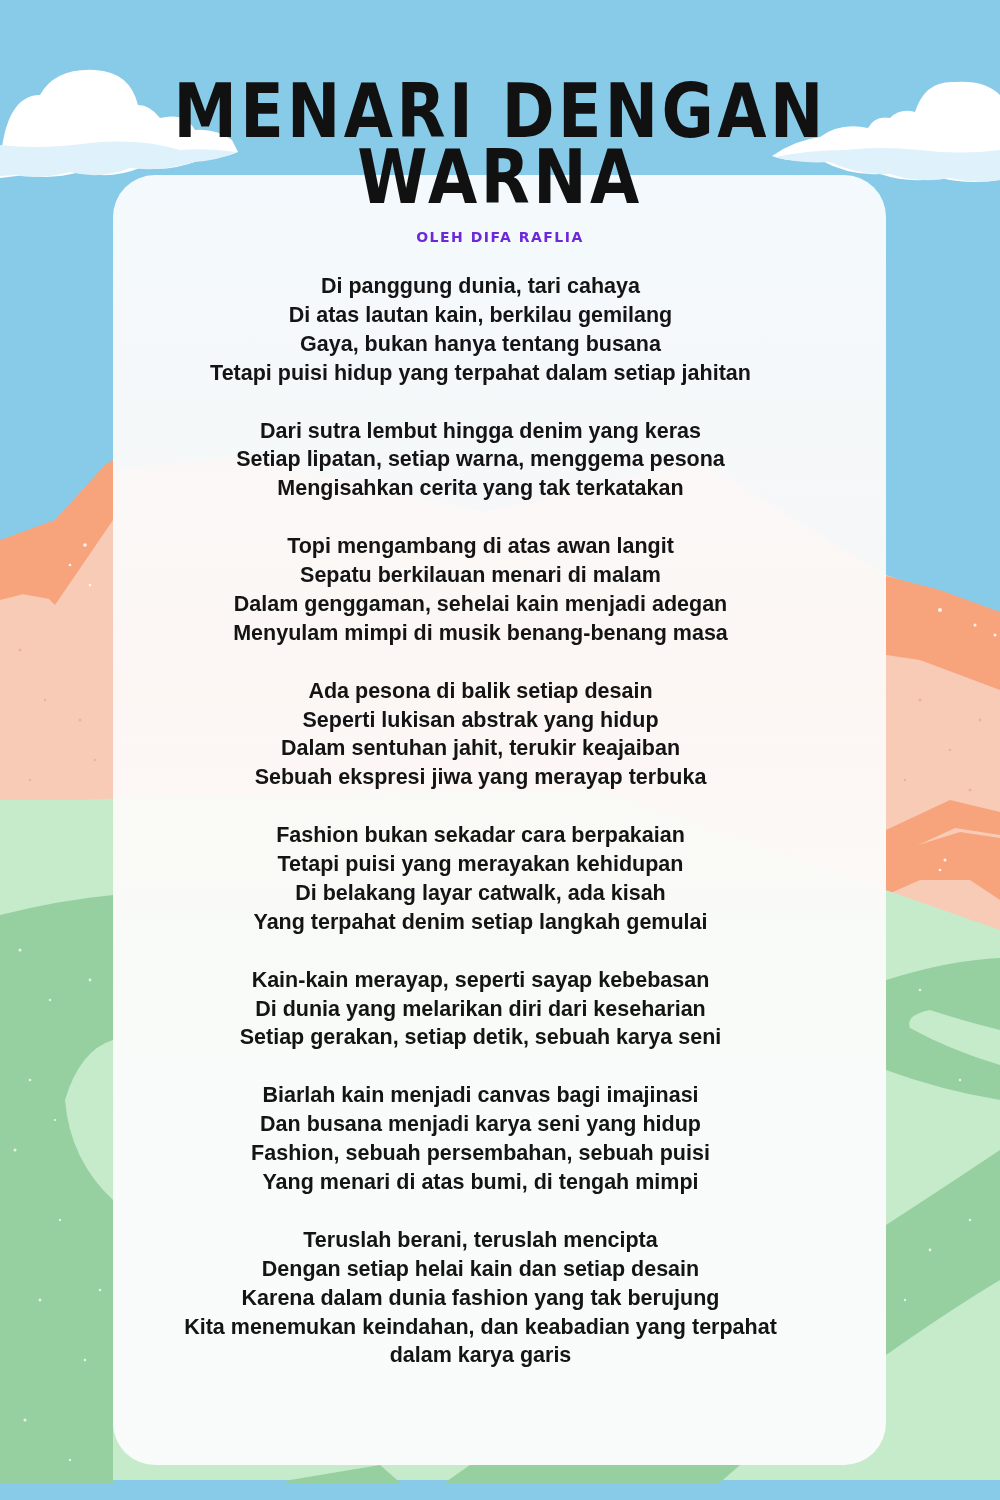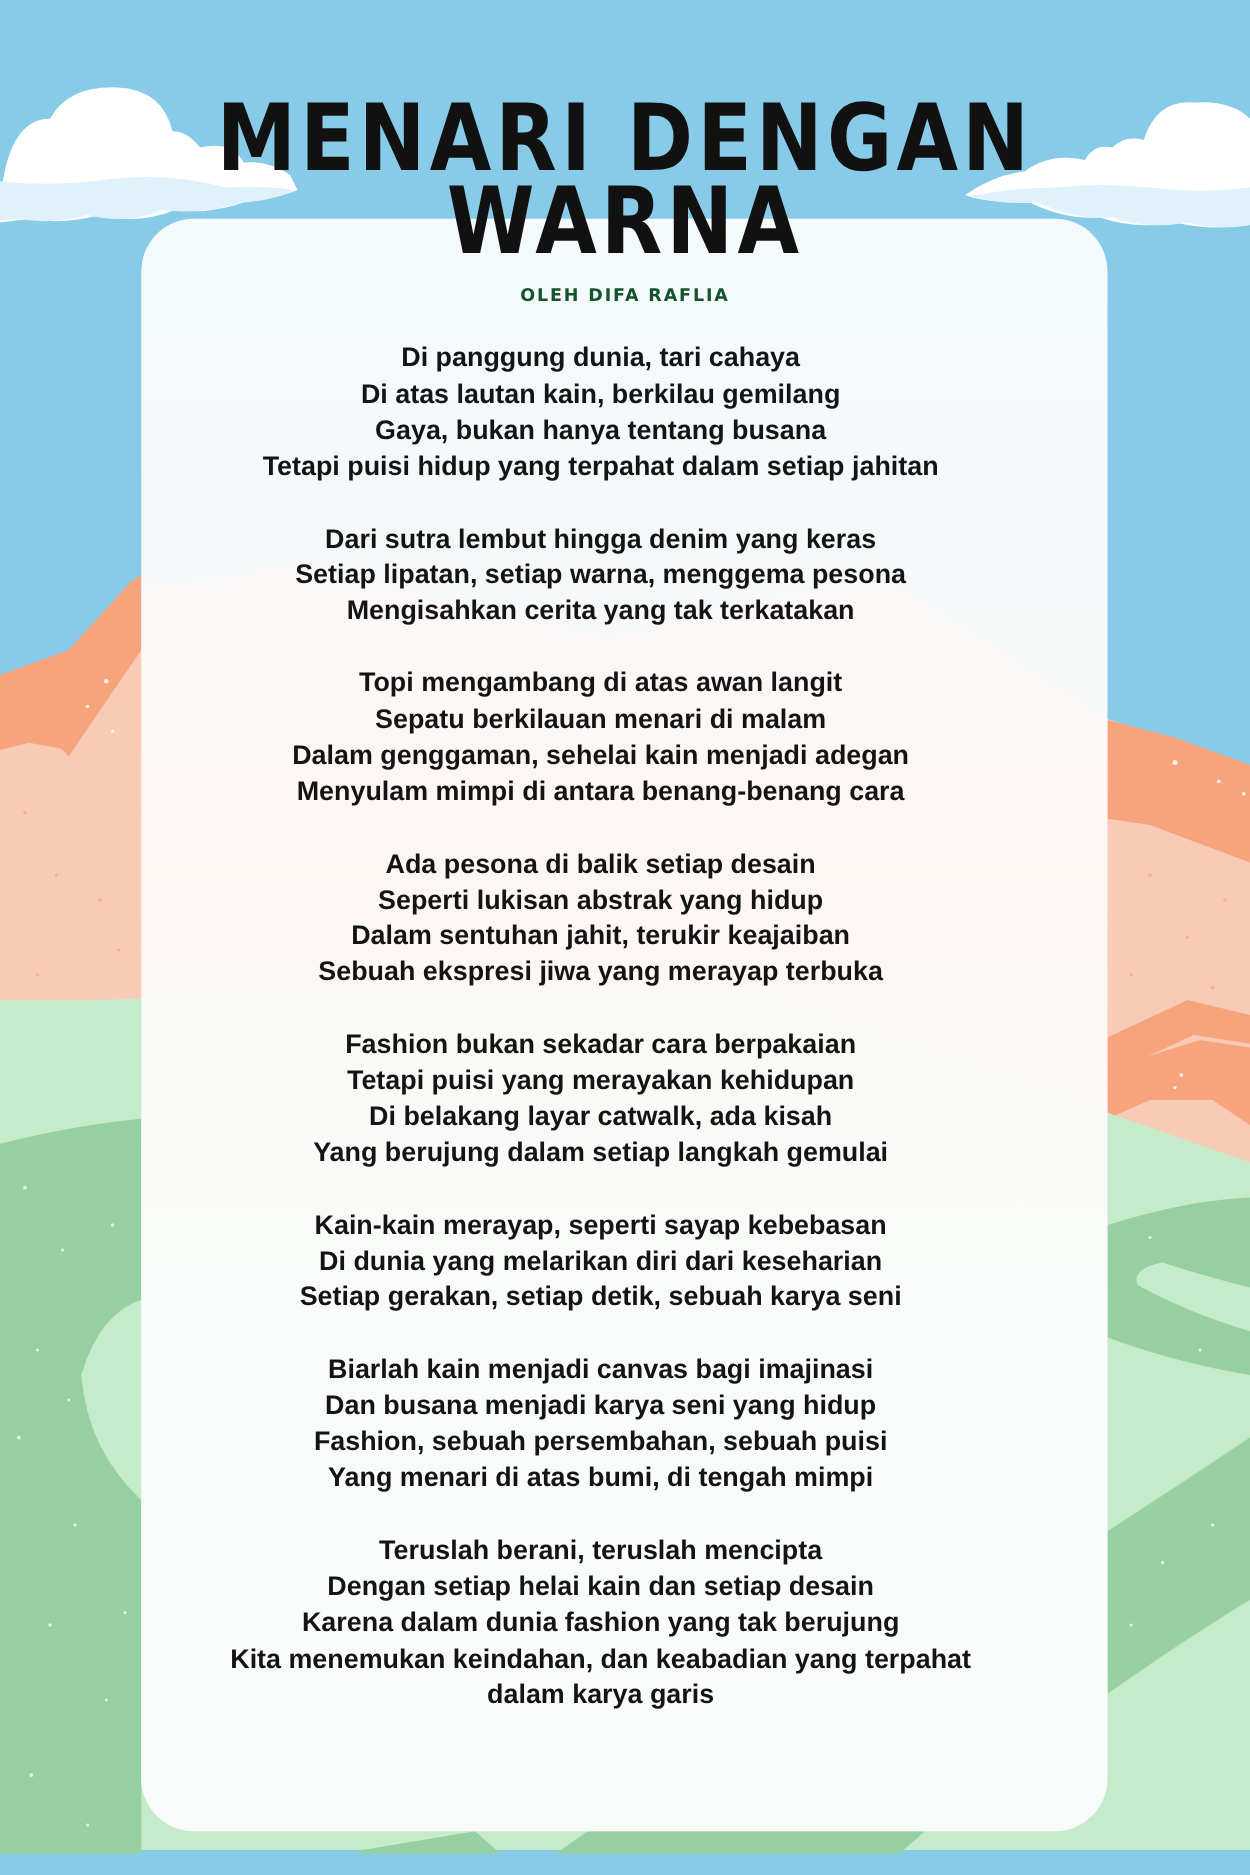--- a/index.html
+++ b/index.html
@@ -38,21 +38,21 @@
     }
     .byline {
       position: absolute;
       left: 0; right: 0;
       top: 229px;
       text-align: center;
       font-family: "DejaVu Sans", sans-serif;
       font-weight: bold;
       font-size: 14px;
       letter-spacing: 1.5px;
-      color: #14532d;
+      color: #6d28d9;
       text-transform: uppercase;
       z-index: 5;
     }
     .poem {
       position: absolute;
       left: 113px;
       width: 735px;
       top: 272px;
       text-align: center;
       z-index: 5;
@@ -173,33 +173,33 @@
   </div>
   <div class="stanza">
     <span class="line">Dari sutra lembut hingga denim yang keras</span>
     <span class="line">Setiap lipatan, setiap warna, menggema pesona</span>
     <span class="line">Mengisahkan cerita yang tak terkatakan</span>
   </div>
   <div class="stanza">
     <span class="line">Topi mengambang di atas awan langit</span>
     <span class="line">Sepatu berkilauan menari di malam</span>
     <span class="line">Dalam genggaman, sehelai kain menjadi adegan</span>
-    <span class="line">Menyulam mimpi di antara benang-benang cara</span>
+    <span class="line">Menyulam mimpi di musik benang-benang masa</span>
   </div>
   <div class="stanza">
     <span class="line">Ada pesona di balik setiap desain</span>
     <span class="line">Seperti lukisan abstrak yang hidup</span>
     <span class="line">Dalam sentuhan jahit, terukir keajaiban</span>
     <span class="line">Sebuah ekspresi jiwa yang merayap terbuka</span>
   </div>
   <div class="stanza">
     <span class="line">Fashion bukan sekadar cara berpakaian</span>
     <span class="line">Tetapi puisi yang merayakan kehidupan</span>
     <span class="line">Di belakang layar catwalk, ada kisah</span>
-    <span class="line">Yang berujung dalam setiap langkah gemulai</span>
+    <span class="line">Yang terpahat denim setiap langkah gemulai</span>
   </div>
   <div class="stanza">
     <span class="line">Kain-kain merayap, seperti sayap kebebasan</span>
     <span class="line">Di dunia yang melarikan diri dari keseharian</span>
     <span class="line">Setiap gerakan, setiap detik, sebuah karya seni</span>
   </div>
   <div class="stanza">
     <span class="line">Biarlah kain menjadi canvas bagi imajinasi</span>
     <span class="line">Dan busana menjadi karya seni yang hidup</span>
     <span class="line">Fashion, sebuah persembahan, sebuah puisi</span>

